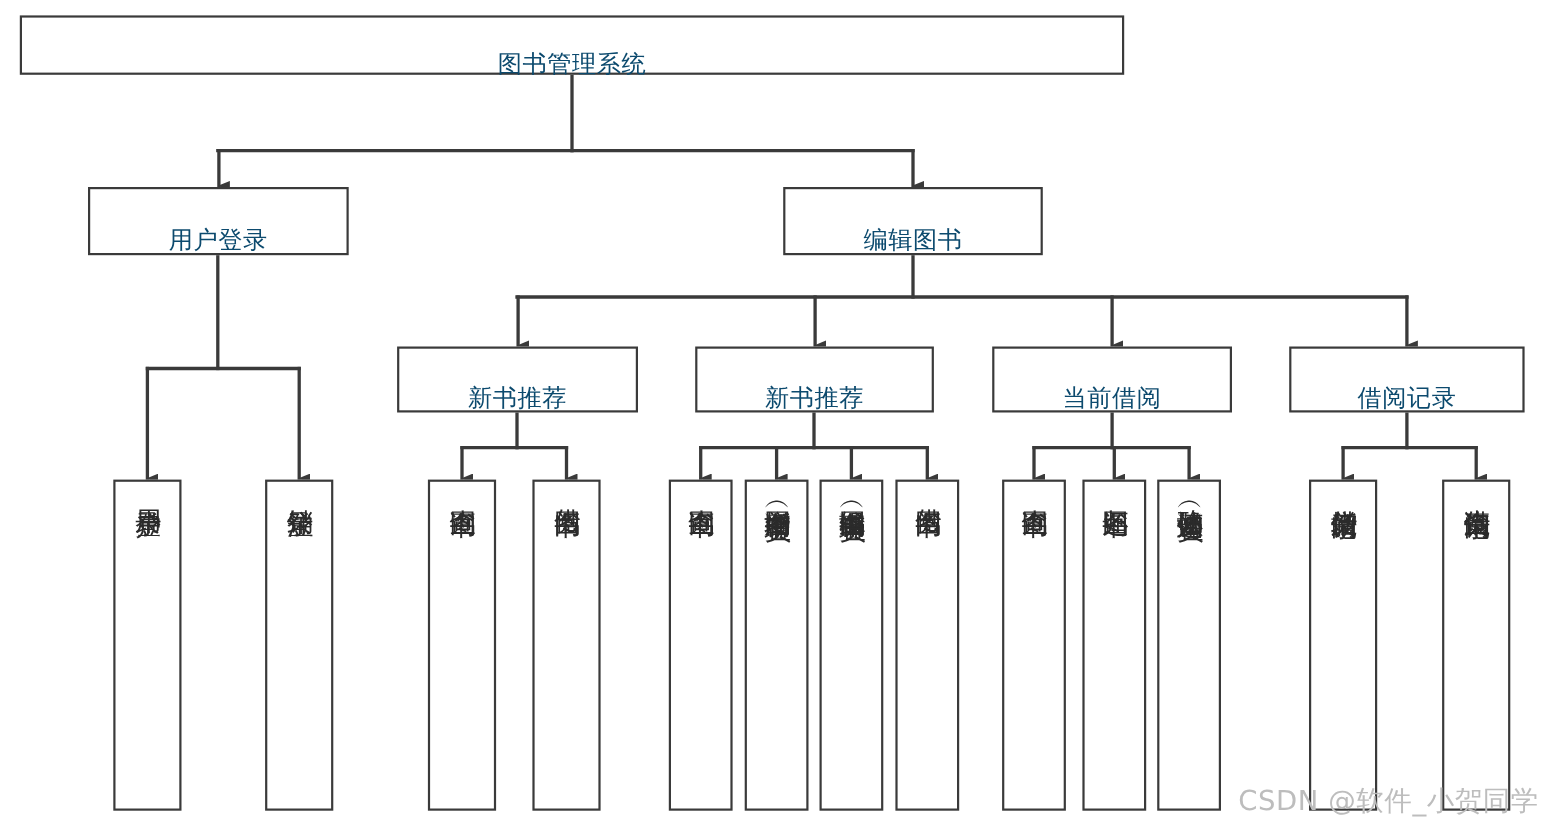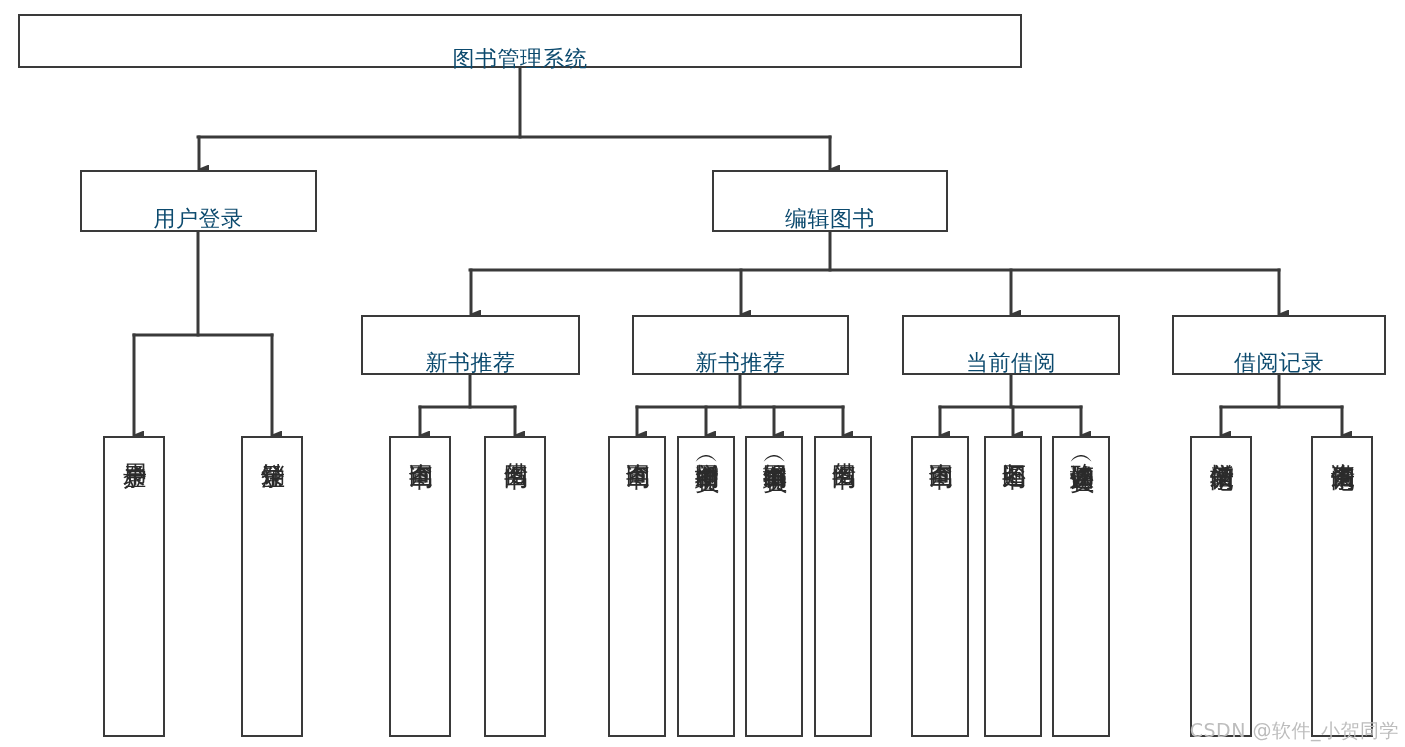--- a/index.html
+++ b/index.html
@@ -58,21 +58,21 @@
     letter-spacing: 1px;
     white-space: nowrap;
   }
   .leaf-mid .node-label-v {
     font-size: 24px;
   }
   #watermark {
     position: absolute;
     right: 6px;
     bottom: 3px;
-    font-size: 19px;
+    font-size: 25px;
     color: #bdbdbd;
     letter-spacing: 0.5px;
     white-space: nowrap;
     pointer-events: none;
   }
 </style>
 </head>
 <body>
 
 <div id="diagram-root">

